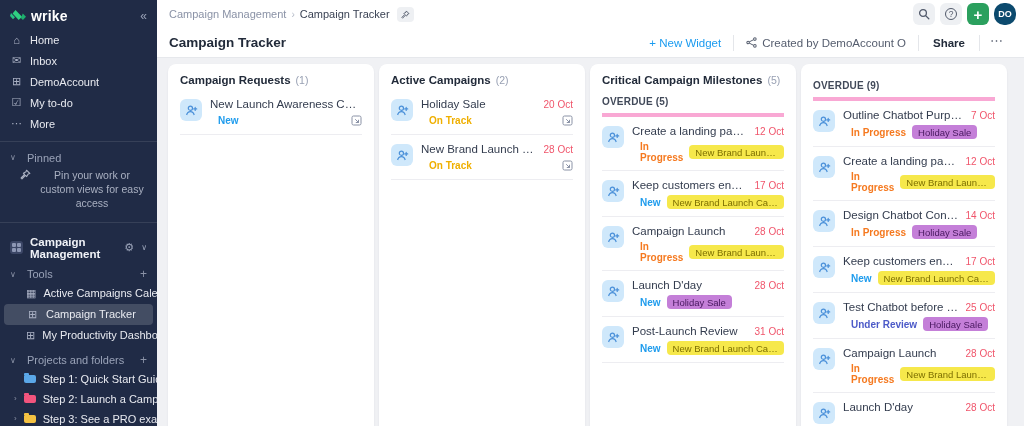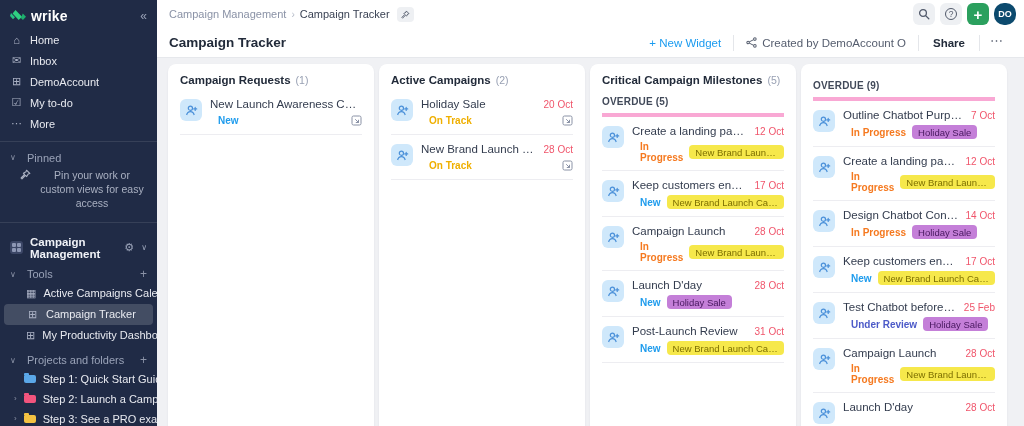--- a/index.html
+++ b/index.html
@@ -558,21 +558,21 @@
     <span class="task-avatar">
       <svg width="13" height="13" viewBox="0 0 13 13" fill="none" stroke="#4a90d9" stroke-width="1.2">
         <circle cx="5.4" cy="4.2" r="2.1"></circle>
         <path d="M1.6 11c.5-2.3 2-3.4 3.8-3.4s3.3 1.1 3.8 3.4"></path>
         <path d="M10.2 3.4v3 M8.7 4.9h3" stroke-linecap="round"></path>
       </svg>
     </span>
     <div class="task-body">
       <div class="task-row1">
         <span class="task-title">Test Chatbot before launch</span>
-        <span class="task-date">25 Feb</span>
+        <span class="task-date">25 Oct</span>
       </div>
       <div class="task-row2">
         <span class="task-status st-review">Under Review</span>
         <span class="task-tag tag-purple">Holiday Sale</span>
 
       </div>
     </div>
   </div>
           <div class="task">
     <span class="task-avatar">

